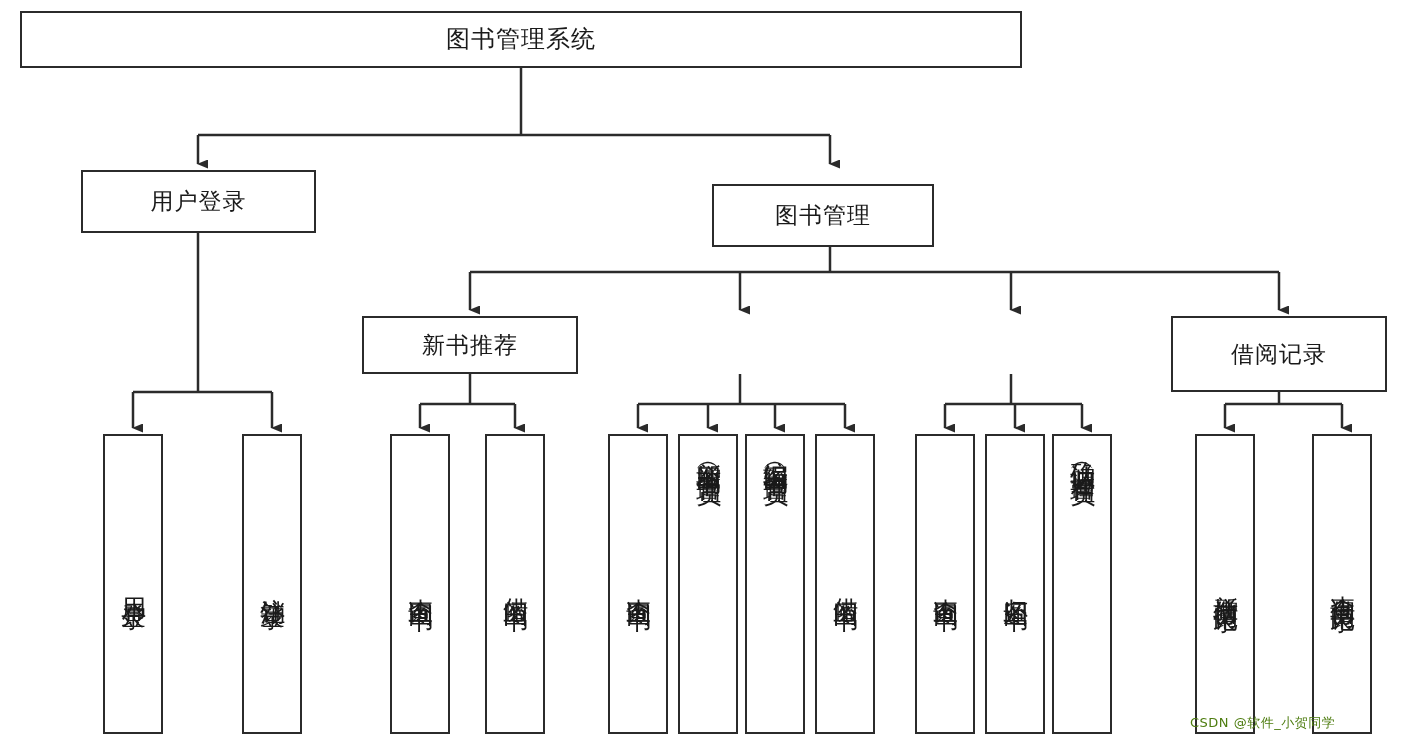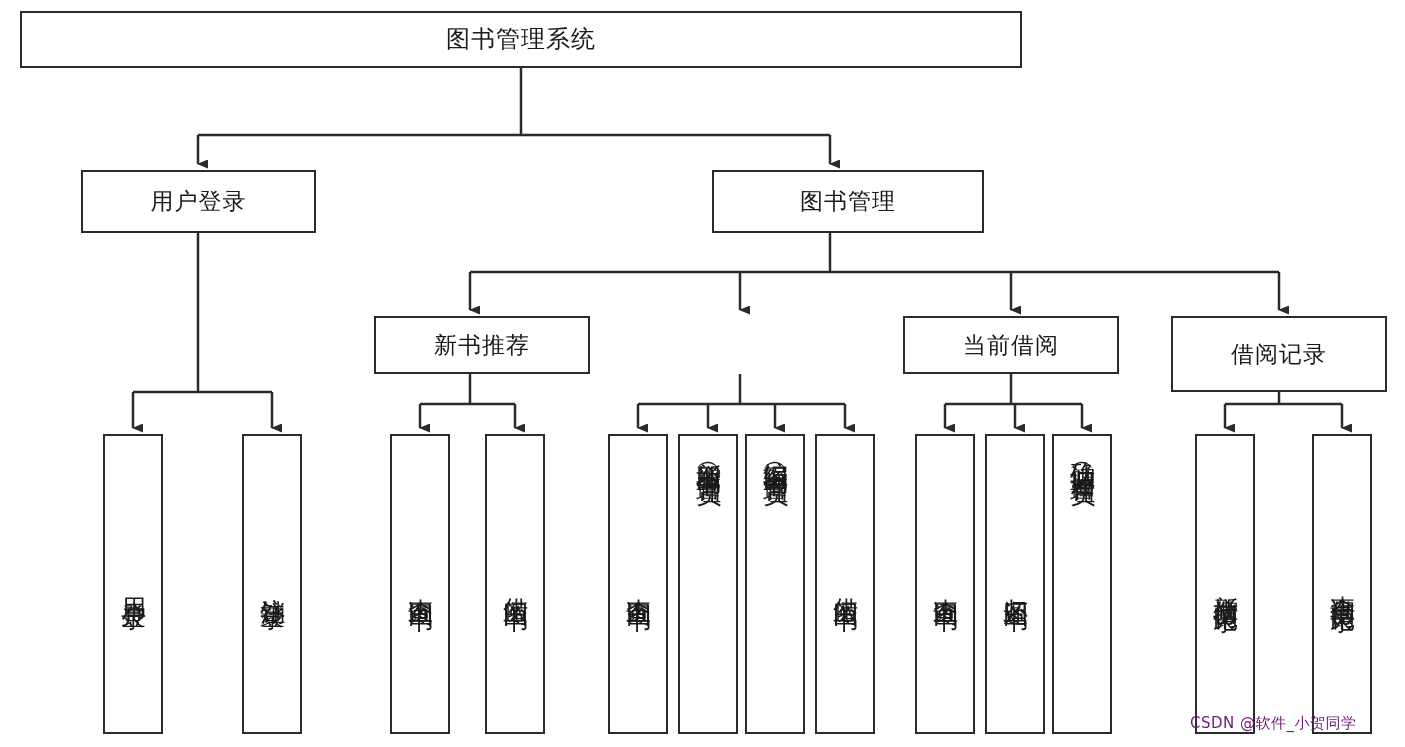--- a/index.html
+++ b/index.html
@@ -60,22 +60,22 @@
     line-height: 1.05;
     letter-spacing: 3px;
     white-space: nowrap;
   }
   .node.v.center {
     align-items: center;
     padding-top: 0;
   }
   .watermark {
     position: absolute;
-    color: #701a75;
-    font-size: 15px;
+    color: #4d7c0f;
+    font-size: 13px;
     white-space: nowrap;
     letter-spacing: 0.5px;
   }
 </style>
 </head>
 <body>
 
 <div id="canvas">
 
   <svg class="edges" viewBox="0 0 1405 747">
@@ -128,29 +128,26 @@
     </g>
   </svg>
 
   <div class="node h root" style="left:20px;top:11px;width:1002px;height:57px;">
     <span class="label">图书管理系统</span>
   </div>
 
   <div class="node h" style="left:81px;top:170px;width:235px;height:63px;">
     <span class="label">用户登录</span>
   </div>
-  <div class="node h" style="left:712px;top:170px;width:272px;height:63px;">
+  <div class="node h" style="left:712px;top:184px;width:222px;height:63px;">
     <span class="label">图书管理</span>
   </div>
 
-  <div class="node h" style="left:362px;top:316px;width:216px;height:58px;margin-left:12px;">
+  <div class="node h" style="left:362px;top:316px;width:216px;height:58px;">
     <span class="label">新书推荐</span>
-  </div>
-  <div class="node h" style="left:903px;top:316px;width:216px;height:58px;">
-    <span class="label">当前借阅</span>
   </div>
   <div class="node h" style="left:1171px;top:316px;width:216px;height:76px;">
     <span class="label">借阅记录</span>
   </div>
 
   <div class="node v center" style="left:103px;top:434px;width:60px;height:300px;">
     <span class="label">用户登录</span>
   </div>
   <div class="node v center" style="left:242px;top:434px;width:60px;height:300px;">
     <span class="label">注销登录</span>

